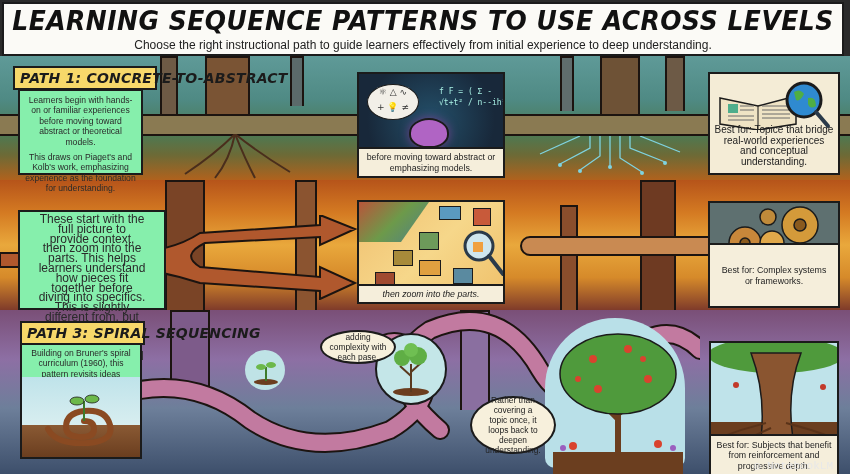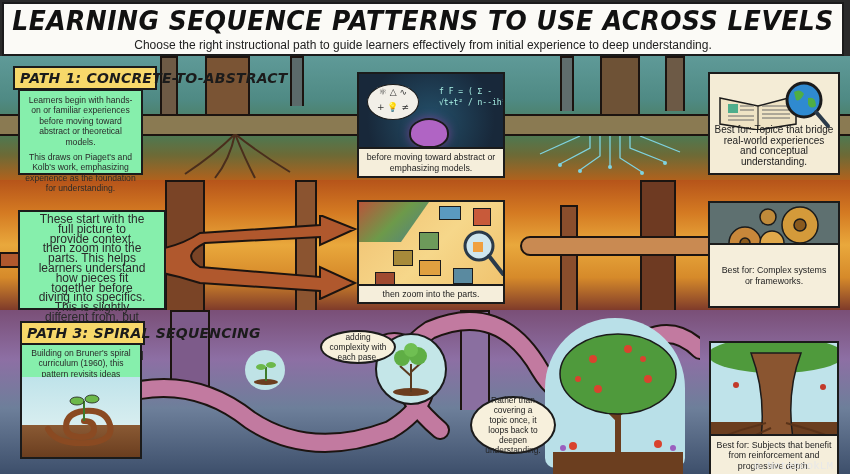--- a/index.html
+++ b/index.html
@@ -175,21 +175,21 @@
       <path d="M12 14 Q18 10 22 16 Q18 24 14 22 Z M26 20 Q34 18 34 28 Q28 32 26 26 Z" fill="#4fae45"></path>
       <path d="M34 34 L46 48" stroke="#2a3a4a" stroke-width="4" stroke-linecap="round"></path>
     </svg>
     <div style="position:absolute;left:4px;right:4px;bottom:6px;font-family:'Liberation Sans',sans-serif;font-size:10px;line-height:10.5px;text-align:center;color:#222;">Best for: Topice that bridge real-world experiences and conceptual understanding.</div>
   </div>
 
   <div class="pbody" style="left:18px;top:210px;width:148px;height:100px;font-size:12px;line-height:9.8px;padding:3px 18px;">
     <p>These start with the full picture to provide context, then zoom into the parts. This helps learners understand how pieces fit together before diving into specifics. This is slightly different from, but looks a lot like, General-to-Specific Sequencing. This pattern is grounded in Gestalt psychology principles.</p>
   </div>
 
-  <div class="panel" style="left:357px;top:200px;width:148px;height:104px;background:linear-gradient(135deg,#f0c070 0%,#f6d78a 50%,#efc06a 100%);">
+  <div class="panel" style="left:357px;top:200px;width:148px;height:104px;background:linear-gradient(135deg,#f0c070 0%,#f6d78a 50%,#efc06a 100%);font-style:italic;">
     <div style="position:absolute;left:0;top:0;width:70px;height:40px;background:linear-gradient(135deg,#b8553a,#6d9a4a,#4f7f8a);clip-path:polygon(0 0,100% 0,60% 100%,0 100%);"></div>
     <div style="position:absolute;left:80px;top:4px;width:20px;height:12px;background:#5a9ac0;border:1px solid #1b1b1b;"></div>
     <div style="position:absolute;left:114px;top:6px;width:16px;height:16px;background:#c85a3a;border:1px solid #1b1b1b;"></div>
     <div style="position:absolute;left:60px;top:30px;width:18px;height:16px;background:#6d9a5a;border:1px solid #1b1b1b;"></div>
     <div style="position:absolute;left:34px;top:48px;width:18px;height:14px;background:#a78a3a;border:1px solid #1b1b1b;"></div>
     <div style="position:absolute;left:60px;top:58px;width:20px;height:14px;background:#e0a040;border:1px solid #1b1b1b;"></div>
     <div style="position:absolute;left:16px;top:70px;width:18px;height:14px;background:#a04a30;border:1px solid #1b1b1b;"></div>
     <div style="position:absolute;left:94px;top:66px;width:18px;height:14px;background:#5a8aa0;border:1px solid #1b1b1b;"></div>
     <svg style="position:absolute;left:100px;top:24px" width="50" height="56">
       <circle cx="20" cy="20" r="14" fill="#cfe6ee" stroke="#2a3a4a" stroke-width="3"></circle>

